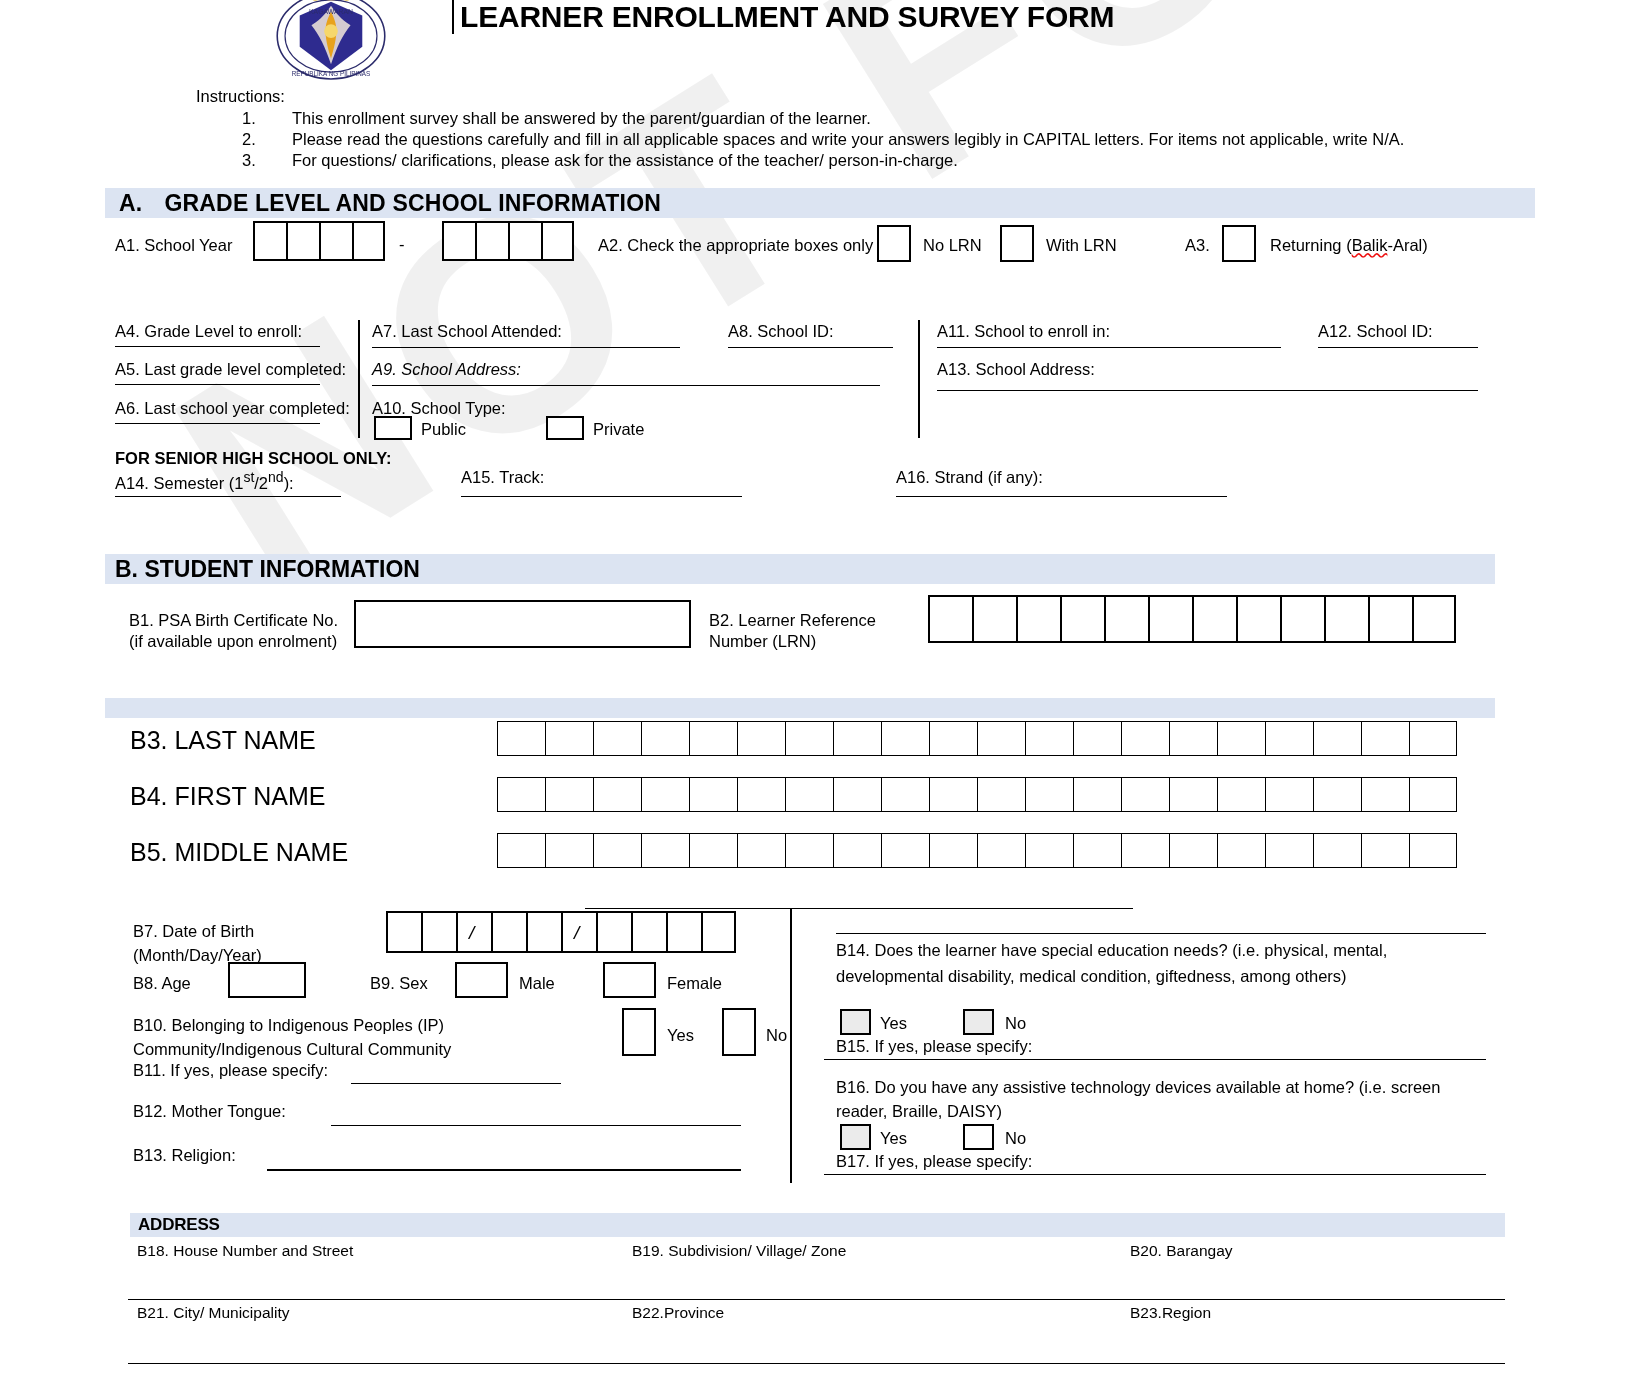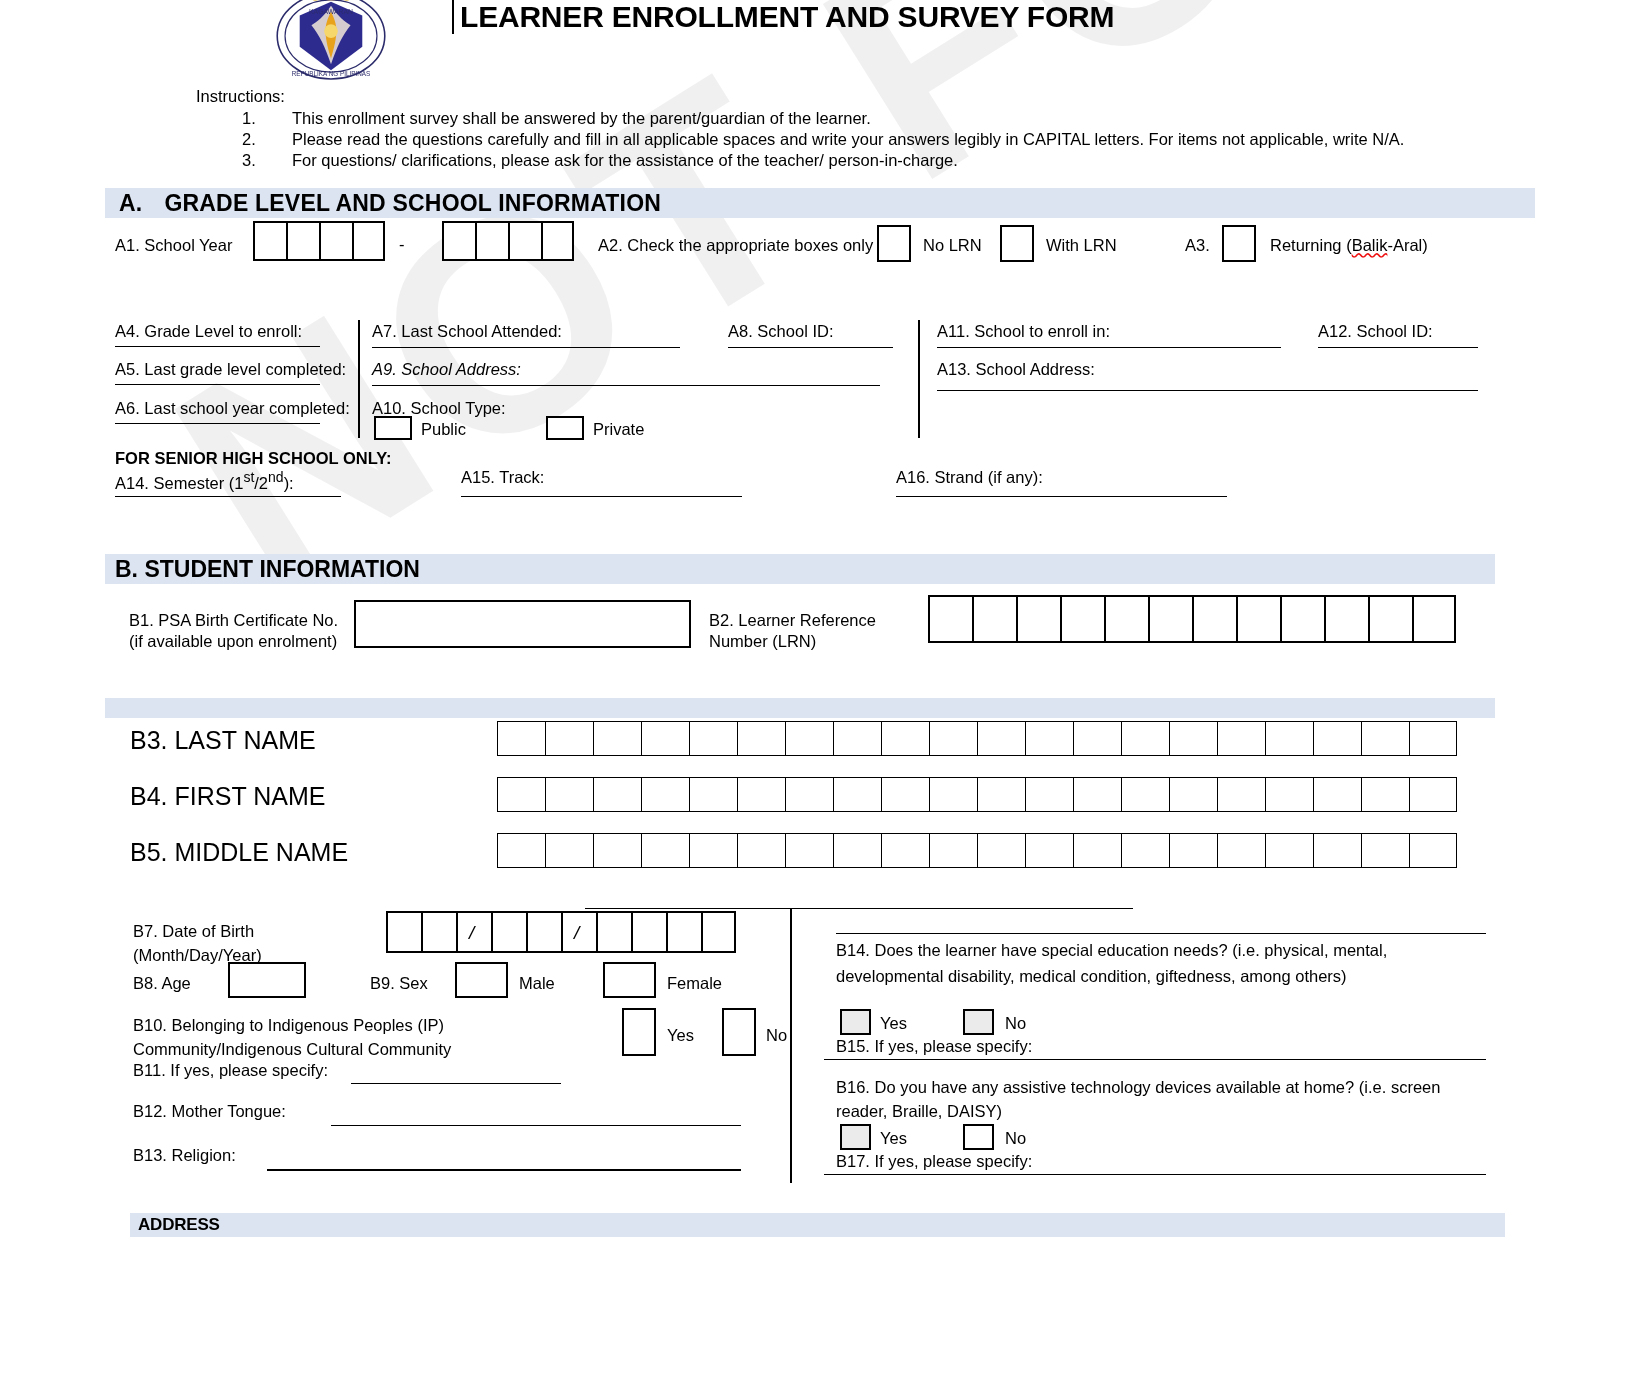--- a/index.html
+++ b/index.html
@@ -444,14 +444,25 @@
     <div class="abs lbl" style="left:1005px;top:225px;">No</div>
 
     <div class="abs lbl" style="left:836px;top:248px;">B17. If yes, please specify:</div>
     <div class="abs" style="left:824px;top:271px;width:662px;height:1.2px;background:#000;"></div>
   </div>
 
   <div class="band band-addr">
     <span>ADDRESS</span>
   </div>
 
+  <div style="position:relative;height:140px;">
+    <div class="abs lbl-s" style="left:137px;top:4px;">B18. House Number and Street</div>
+    <div class="abs lbl-s" style="left:632px;top:4px;">B19. Subdivision/ Village/ Zone</div>
+    <div class="abs lbl-s" style="left:1130px;top:4px;">B20. Barangay</div>
+    <div class="abs" style="left:128px;top:62px;width:1377px;height:1.2px;background:#000;"></div>
+
+    <div class="abs lbl-s" style="left:137px;top:66px;">B21. City/ Municipality</div>
+    <div class="abs lbl-s" style="left:632px;top:66px;">B22.Province</div>
+    <div class="abs lbl-s" style="left:1130px;top:66px;">B23.Region</div>
+    <div class="abs" style="left:128px;top:126px;width:1377px;height:1.2px;background:#000;"></div>
+  </div>
 
 </div>
 
 </body></html>

